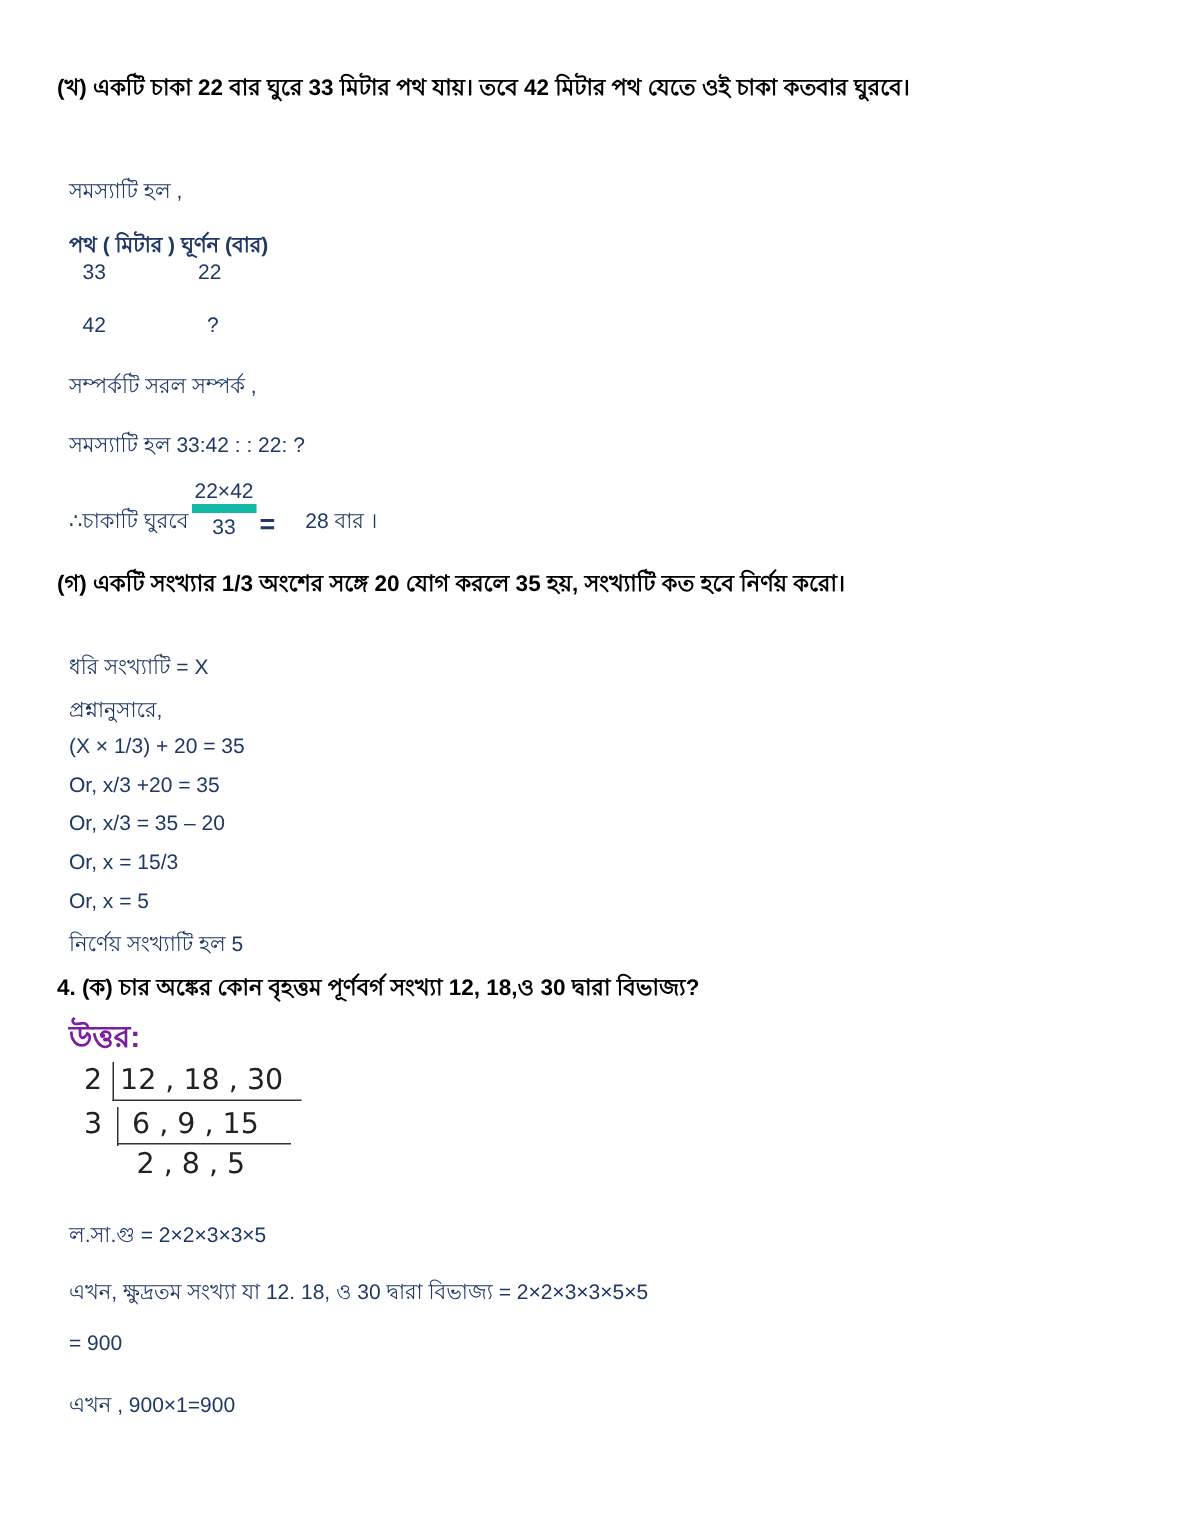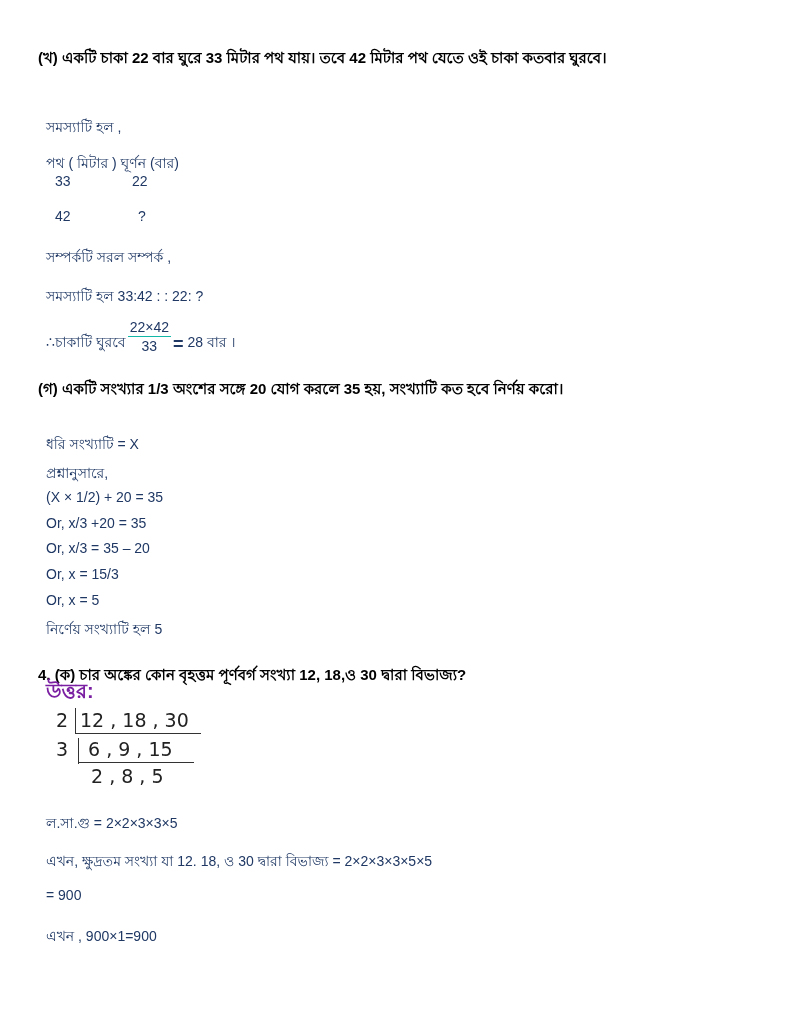--- a/index.html
+++ b/index.html
@@ -3,60 +3,60 @@
 <meta charset="utf-8">
 <style>
   html, body { margin: 0; padding: 0; background: #ffffff; }
   body { width: 791px; height: 1024px; position: relative; overflow: hidden;
          font-family: "Liberation Sans", "DejaVu Sans", sans-serif; color: #1f3864; }
   .abs { position: absolute; white-space: nowrap; }
   .q { font-weight: bold; color: #000000; font-size: 15px; }
   .body { font-size: 14px; color: #1f3864; }
   .ans { font-weight: bold; color: #7b1fa2; font-size: 20px; }
   .frac { display: inline-flex; flex-direction: column; align-items: center; vertical-align: middle; margin: 0 2px; }
-  .frac .num { border-bottom: 1px solid #14b8a6; padding: 0 2px; line-height: 18px; }
+  .frac .num { border-bottom: 6px solid #14b8a6; padding: 0 2px; line-height: 18px; }
   .frac .den { line-height: 18px; }
   .eq-big { font-size: 18px; font-weight: bold; }
   .div { position: absolute; left: 56px; top: 706px; width: 170px; height: 90px; font-family: "DejaVu Sans", sans-serif; font-size: 19px; color: #222; }
   .div .d { position: absolute; }
   .div .line { position: absolute; background: #333; }
 </style>
 </head>
 <body>
 
 <div class="abs q" style="left:38px; top:46px;">(খ) একটি চাকা 22 বার ঘুরে 33 মিটার পথ যায়। তবে 42 মিটার পথ যেতে ওই চাকা কতবার ঘুরবে।</div>
 <div class="abs body" style="left:46px; top:116px;">সমস্যাটি হল ,</div>
-<div class="abs body" style="left:46px; top:152px;">পথ ( মিটার ) ঘূর্ণন (বার)</div>
+<div class="abs body" style="left:46px; top:152px;font-weight:bold;">পথ ( মিটার ) ঘূর্ণন (বার)</div>
 <div class="abs body" style="left:55px; top:173px;">33</div>
 <div class="abs body" style="left:132px; top:173px;">22</div>
 <div class="abs body" style="left:55px; top:208px;">42</div>
 <div class="abs body" style="left:138px; top:208px;">?</div>
 <div class="abs body" style="left:46px; top:246px;">সম্পর্কটি সরল সম্পর্ক ,</div>
 <div class="abs body" style="left:46px; top:285px;">সমস্যাটি হল 33:42 : : 22: ?</div>
 <div class="abs body" style="left:46px; top:318px; display:flex; align-items:flex-end;">
   <span>∴চাকাটি ঘুরবে</span>
   <span class="frac">
     <span class="num">22×42</span>
     <span class="den">33</span>
   </span>
   <span class="eq-big">=</span>
-  <span style="margin-left:4px;">28 বার ।</span>
+  <span style="margin-left:20px;">28 বার ।</span>
 </div>
 
 <div class="abs q" style="left:38px; top:377px;">(গ) একটি সংখ্যার 1/3 অংশের সঙ্গে 20 যোগ করলে 35 হয়, সংখ্যাটি কত হবে নির্ণয় করো।</div>
 <div class="abs body" style="left:46px; top:433px;">ধরি সংখ্যাটি = X</div>
 <div class="abs body" style="left:46px; top:462px;">প্রশ্নানুসারে,</div>
-<div class="abs body" style="left:46px; top:489px;">(X × 1/2) + 20 = 35</div>
+<div class="abs body" style="left:46px; top:489px;">(X × 1/3) + 20 = 35</div>
 <div class="abs body" style="left:46px; top:515px;">Or, x/3 +20 = 35</div>
 <div class="abs body" style="left:46px; top:540px;">Or, x/3 = 35 – 20</div>
 <div class="abs body" style="left:46px; top:566px;">Or, x = 15/3</div>
 <div class="abs body" style="left:46px; top:592px;">Or, x = 5</div>
 <div class="abs body" style="left:46px; top:618px;">নির্ণেয় সংখ্যাটি হল  5</div>
 
-<div class="abs q" style="left:38px; top:646px;margin-top:17px;">4. (ক) চার অঙ্কের কোন বৃহত্তম পূর্ণবর্গ সংখ্যা 12, 18,ও 30 দ্বারা বিভাজ্য?</div>
+<div class="abs q" style="left:38px; top:646px;">4. (ক) চার অঙ্কের কোন বৃহত্তম পূর্ণবর্গ সংখ্যা 12, 18,ও 30 দ্বারা বিভাজ্য?</div>
 <div class="abs ans" style="left:46px; top:676px;">উত্তর:</div>
 
 <div class="div">
   <span class="d" style="left:0; top:3px;">2</span>
   <span class="d" style="left:24px; top:3px;">12 , 18 , 30</span>
   <span class="d" style="left:0; top:32px;">3</span>
   <span class="d" style="left:32px; top:32px;">6 , 9 , 15</span>
   <span class="d" style="left:35px; top:59px;">2 , 8 , 5</span>
   <div class="line" style="left:19px; top:2px; width:1px; height:26px;"></div>
   <div class="line" style="left:19px; top:27px; width:126px; height:1px;"></div>

